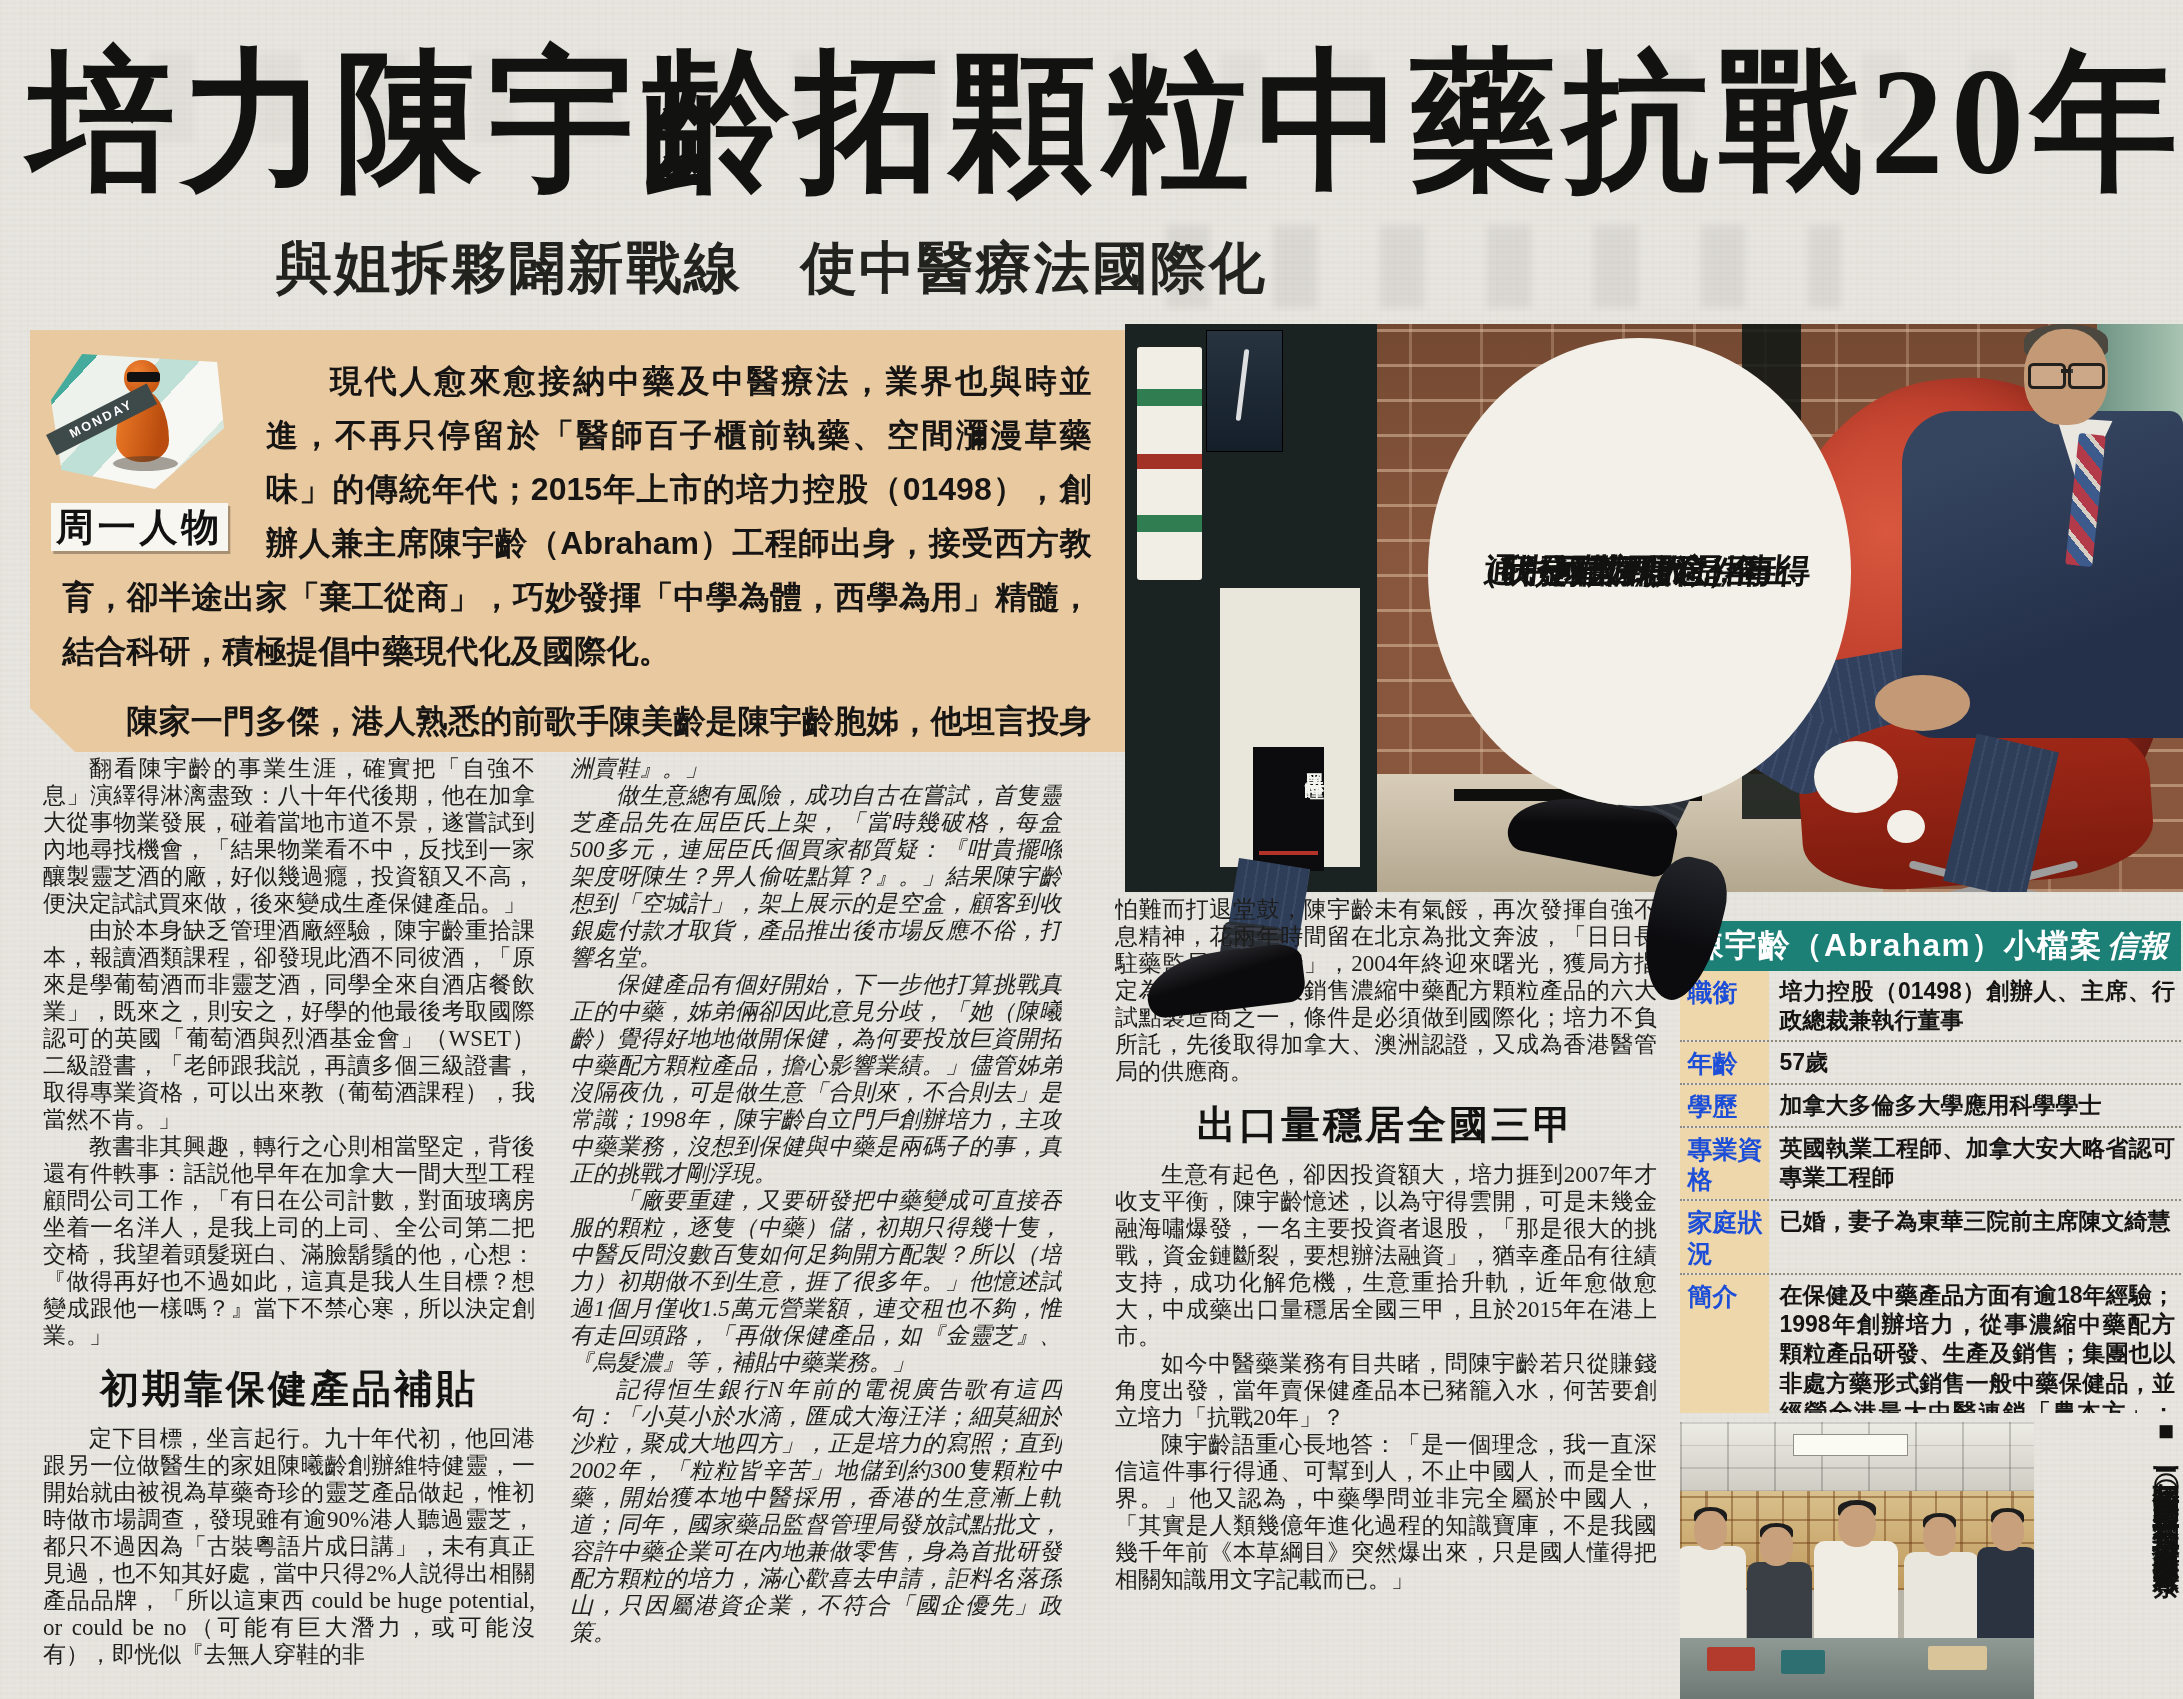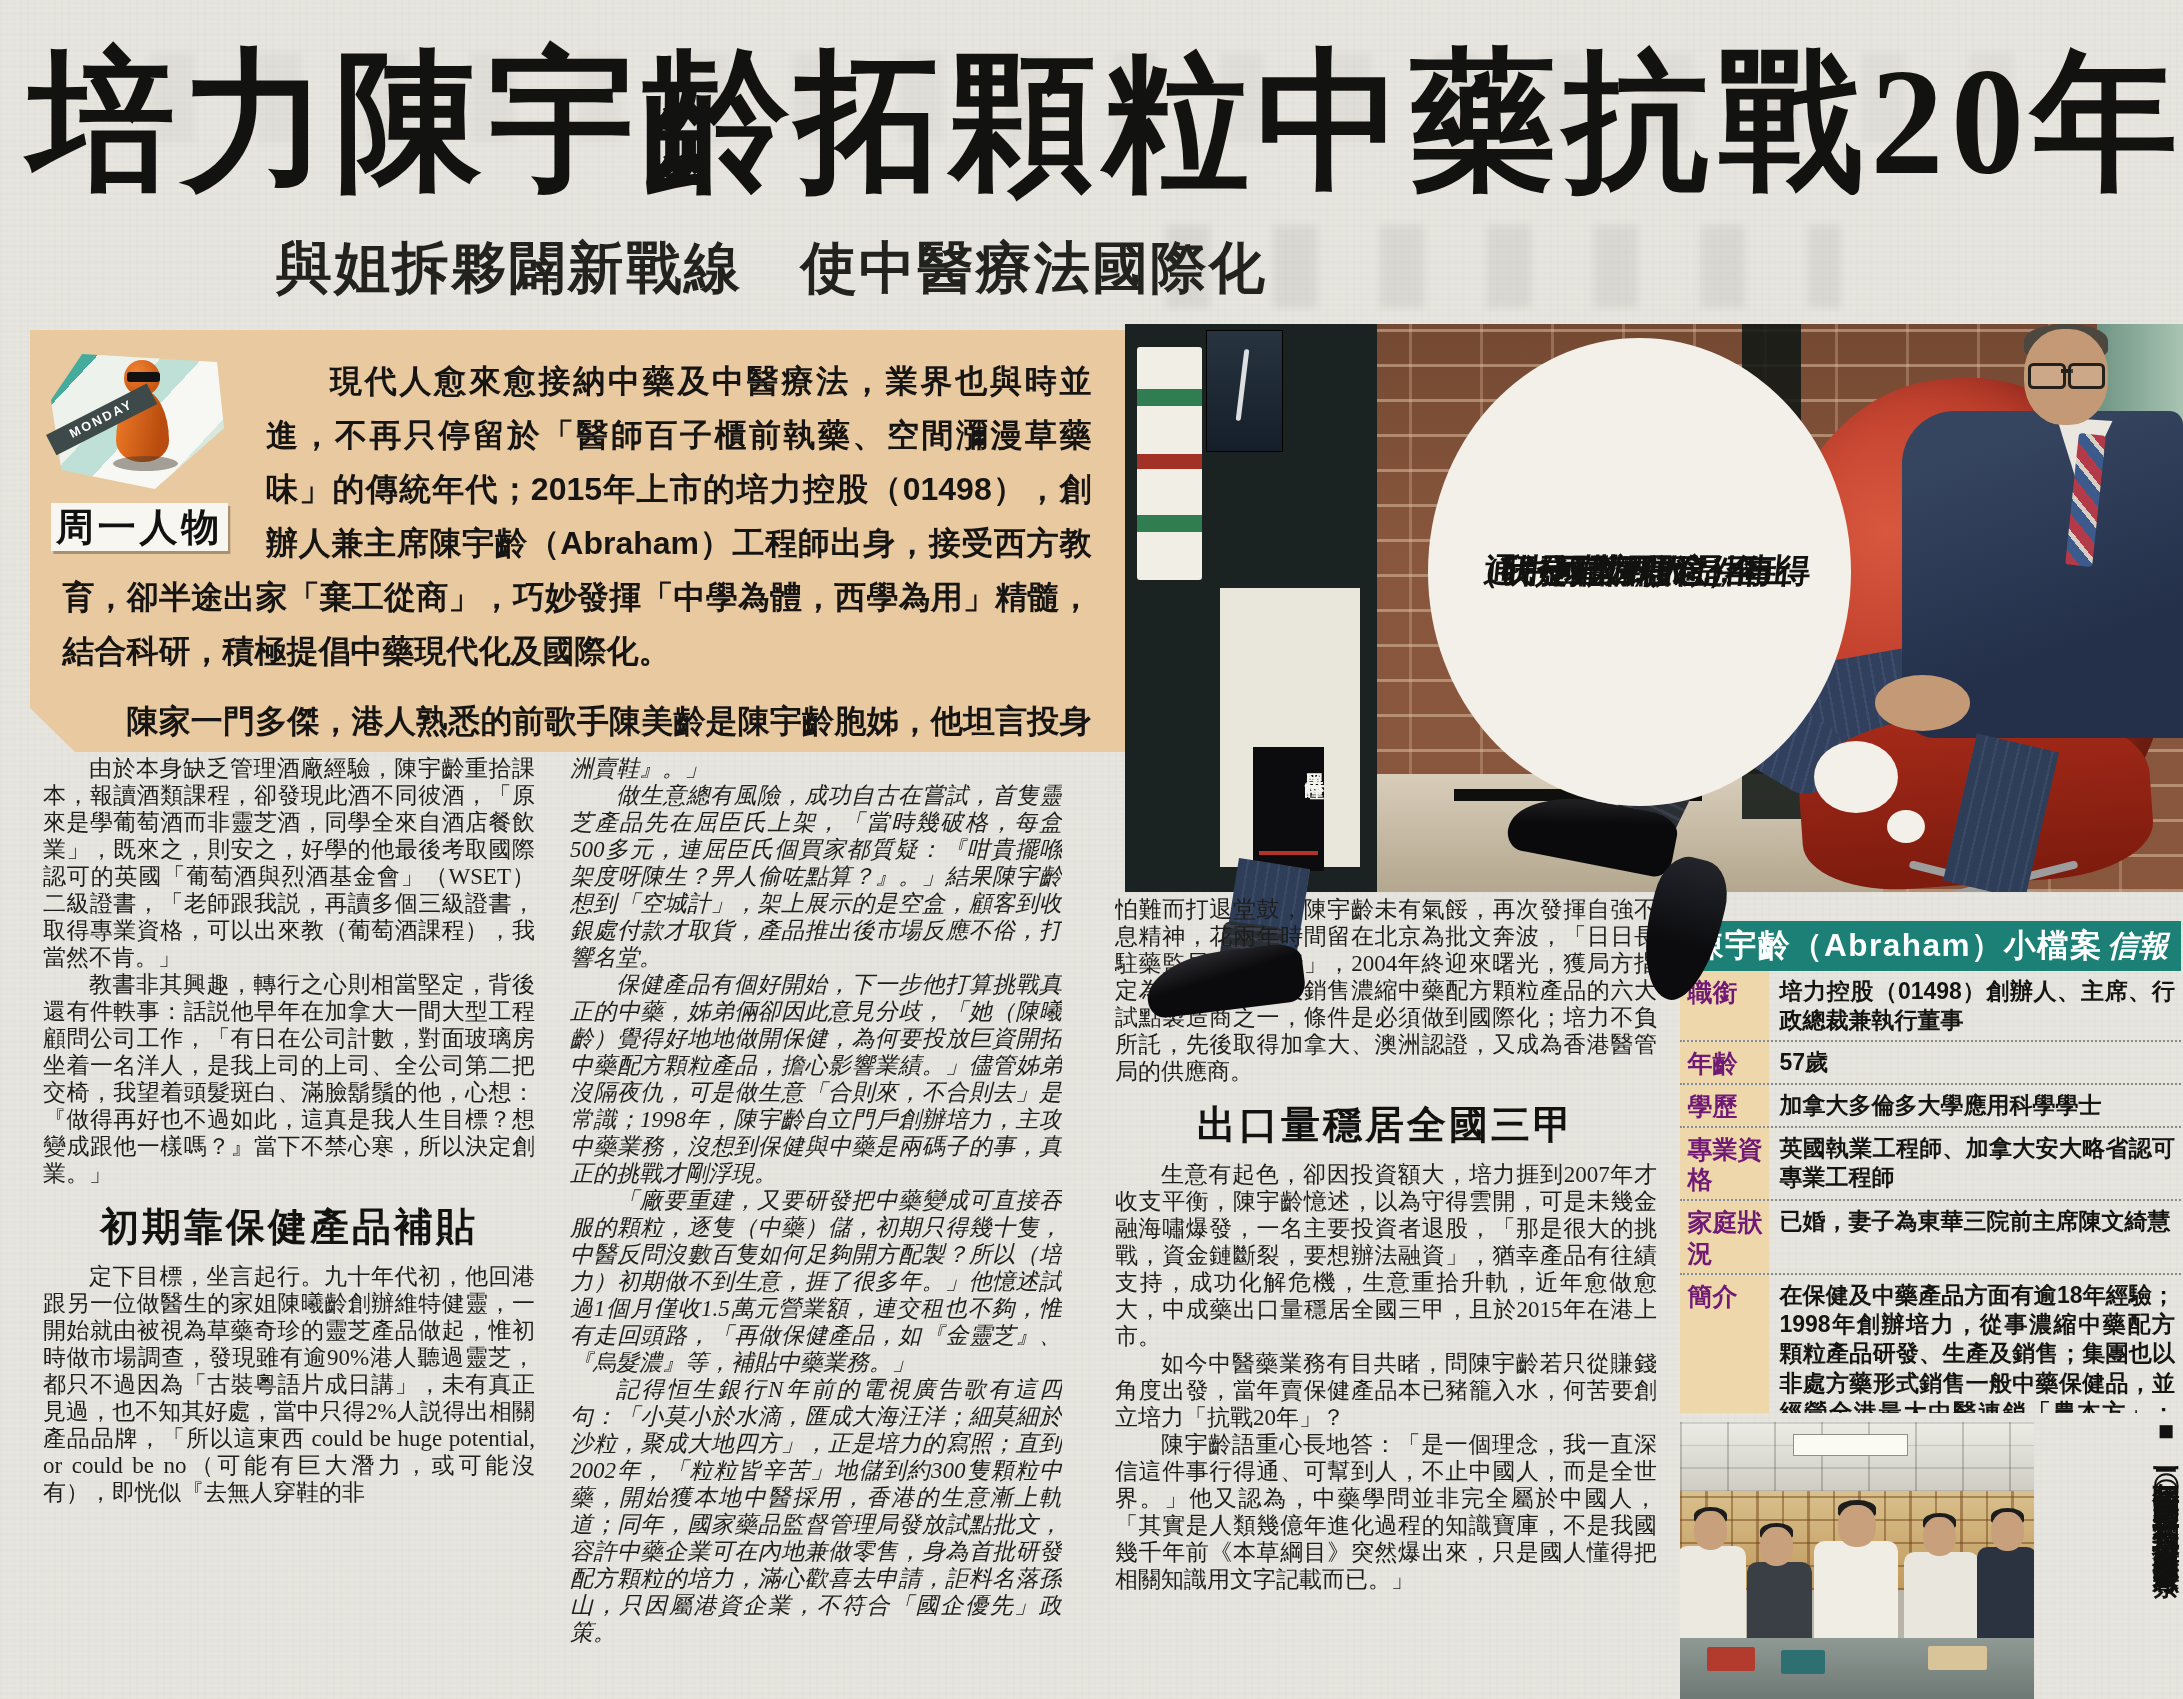--- a/index.html
+++ b/index.html
@@ -158,21 +158,21 @@
   .ext.shoe3{left:1647px;top:857px;width:72px;height:144px;transform:rotate(14deg);
     background:linear-gradient(180deg,#23252b,#0c0c0f 60%);
     border-radius:40% 40% 46% 54%/30% 30% 60% 60%;z-index:6;}
   
   #profile{position:absolute;left:1680px;top:921px;width:501px;height:492px;z-index:5;overflow:hidden;}
   .pheader{height:50px;background:#1d8076;color:#fff;display:flex;align-items:center;
     padding:0 12px;box-sizing:border-box;
     font:900 31.5px "Liberation Sans","DejaVu Sans",sans-serif;letter-spacing:1.5px;}
   .pbrand{margin-left:auto;font:italic 700 30px "Liberation Serif","DejaVu Serif",serif;letter-spacing:0.8px;}
   .prow{display:flex;border-bottom:2.3px dotted #8e897d;}
-  .plabel{width:89px;flex:none;background:#eed7ab;color:#701a75;
+  .plabel{width:89px;flex:none;background:#eed7ab;color:#1d4ed8;
     font:700 25px/1.22 "Liberation Sans","DejaVu Sans",sans-serif;
     padding:6px 3px 4.5px 7.5px;box-sizing:border-box;}
   .pvalue{flex:1;font:700 23px/1.27 "Liberation Sans","DejaVu Sans",sans-serif;color:#151412;
     padding:6px 6px 4.5px 10.5px;box-sizing:border-box;text-align:justify;}
   
   #photo2{position:absolute;left:1680px;top:1422px;width:354px;height:278px;overflow:hidden;
     background:#b9b4a8;}
   #photo2 *{position:absolute;}
   .ceil{left:0;top:0;width:100%;height:69px;
     background:linear-gradient(#ecebe5,#cfcdc3);}
@@ -287,20 +287,21 @@
     <div class="bubble-tail1"></div>
     <div class="bubble-tail2"></div>
   </div>
 
   <div class="ext shin2"></div>
   <div class="ext sock2"></div>
   <div class="ext shoe2"></div>
   <div class="ext shoe3"></div>
 
   <div class="bodycol" id="col1">
+      <div class="p">翻看陳宇齡的事業生涯，確實把「自強不息」演繹得淋漓盡致：八十年代後期，他在加拿大從事物業發展，碰着當地市道不景，遂嘗試到內地尋找機會，「結果物業看不中，反找到一家釀製靈芝酒的廠，好似幾過癮，投資額又不高，便決定試試買來做，後來變成生產保健產品。」</div>
       <div class="p">由於本身缺乏管理酒廠經驗，陳宇齡重拾課本，報讀酒類課程，卻發現此酒不同彼酒，「原來是學葡萄酒而非靈芝酒，同學全來自酒店餐飲業」，既來之，則安之，好學的他最後考取國際認可的英國「葡萄酒與烈酒基金會」（WSET）二級證書，「老師跟我説，再讀多個三級證書，取得專業資格，可以出來教（葡萄酒課程），我當然不肯。」</div>
       <div class="p">教書非其興趣，轉行之心則相當堅定，背後還有件軼事：話説他早年在加拿大一間大型工程顧問公司工作，「有日在公司計數，對面玻璃房坐着一名洋人，是我上司的上司、全公司第二把交椅，我望着頭髮斑白、滿臉鬍鬚的他，心想：『做得再好也不過如此，這真是我人生目標？想變成跟他一樣嗎？』當下不禁心寒，所以決定創業。」</div>
       <div class="sub">初期靠保健產品補貼</div>
       <div class="p">定下目標，坐言起行。九十年代初，他回港跟另一位做醫生的家姐陳曦齡創辦維特健靈，一開始就由被視為草藥奇珍的靈芝產品做起，惟初時做市場調查，發現雖有逾90%港人聽過靈芝，都只不過因為「古裝粵語片成日講」，未有真正見過，也不知其好處，當中只得2%人説得出相關產品品牌，「所以這東西 could be huge potential, or could be no（可能有巨大潛力，或可能沒有），即恍似『去無人穿鞋的非</div>
     </div>
   <div class="bodycol" id="col2">
       <div class="cont">洲賣鞋』。」</div>
       <div class="p">做生意總有風險，成功自古在嘗試，首隻靈芝產品先在屈臣氏上架，「當時幾破格，每盒500多元，連屈臣氏個買家都質疑：『咁貴擺喺架度呀陳生？畀人偷咗點算？』。」結果陳宇齡想到「空城計」，架上展示的是空盒，顧客到收銀處付款才取貨，產品推出後市場反應不俗，打響名堂。</div>
       <div class="p">保健產品有個好開始，下一步他打算挑戰真正的中藥，姊弟倆卻因此意見分歧，「她（陳曦齡）覺得好地地做開保健，為何要投放巨資開拓中藥配方顆粒產品，擔心影響業績。」儘管姊弟沒隔夜仇，可是做生意「合則來，不合則去」是常識；1998年，陳宇齡自立門戶創辦培力，主攻中藥業務，沒想到保健與中藥是兩碼子的事，真正的挑戰才剛浮現。</div>
       <div class="p">「廠要重建，又要研發把中藥變成可直接吞服的顆粒，逐隻（中藥）儲，初期只得幾十隻，中醫反問沒數百隻如何足夠開方配製？所以（培力）初期做不到生意，捱了很多年。」他憶述試過1個月僅收1.5萬元營業額，連交租也不夠，惟有走回頭路，「再做保健產品，如『金靈芝』、『烏髮濃』等，補貼中藥業務。」</div>

